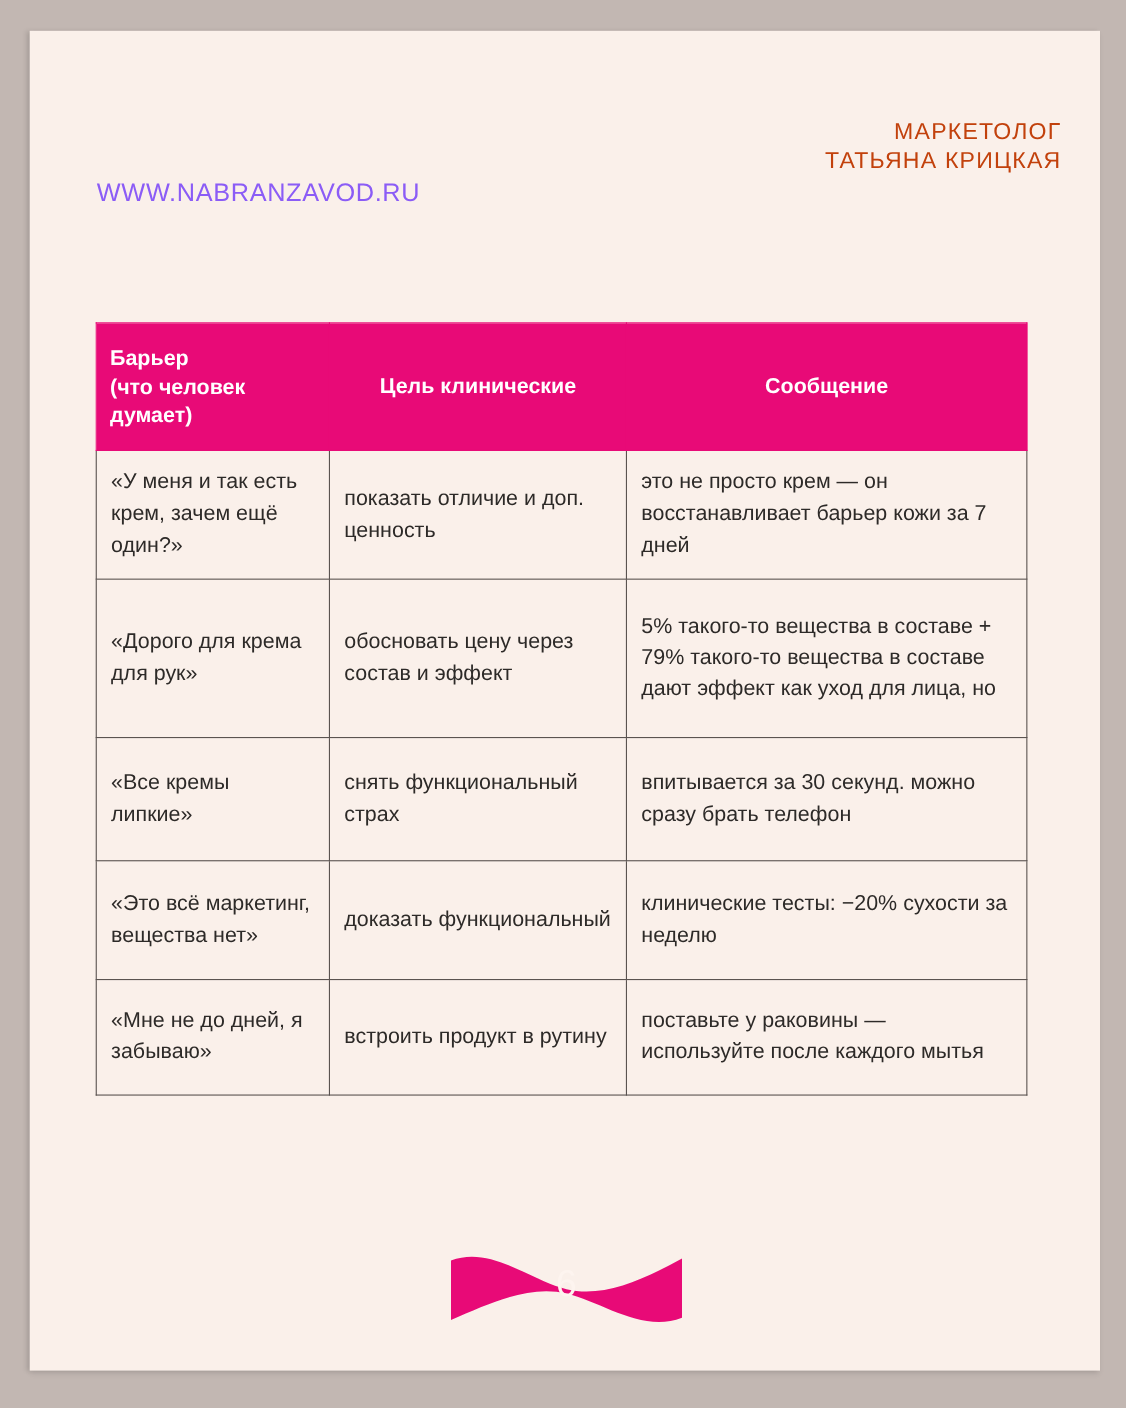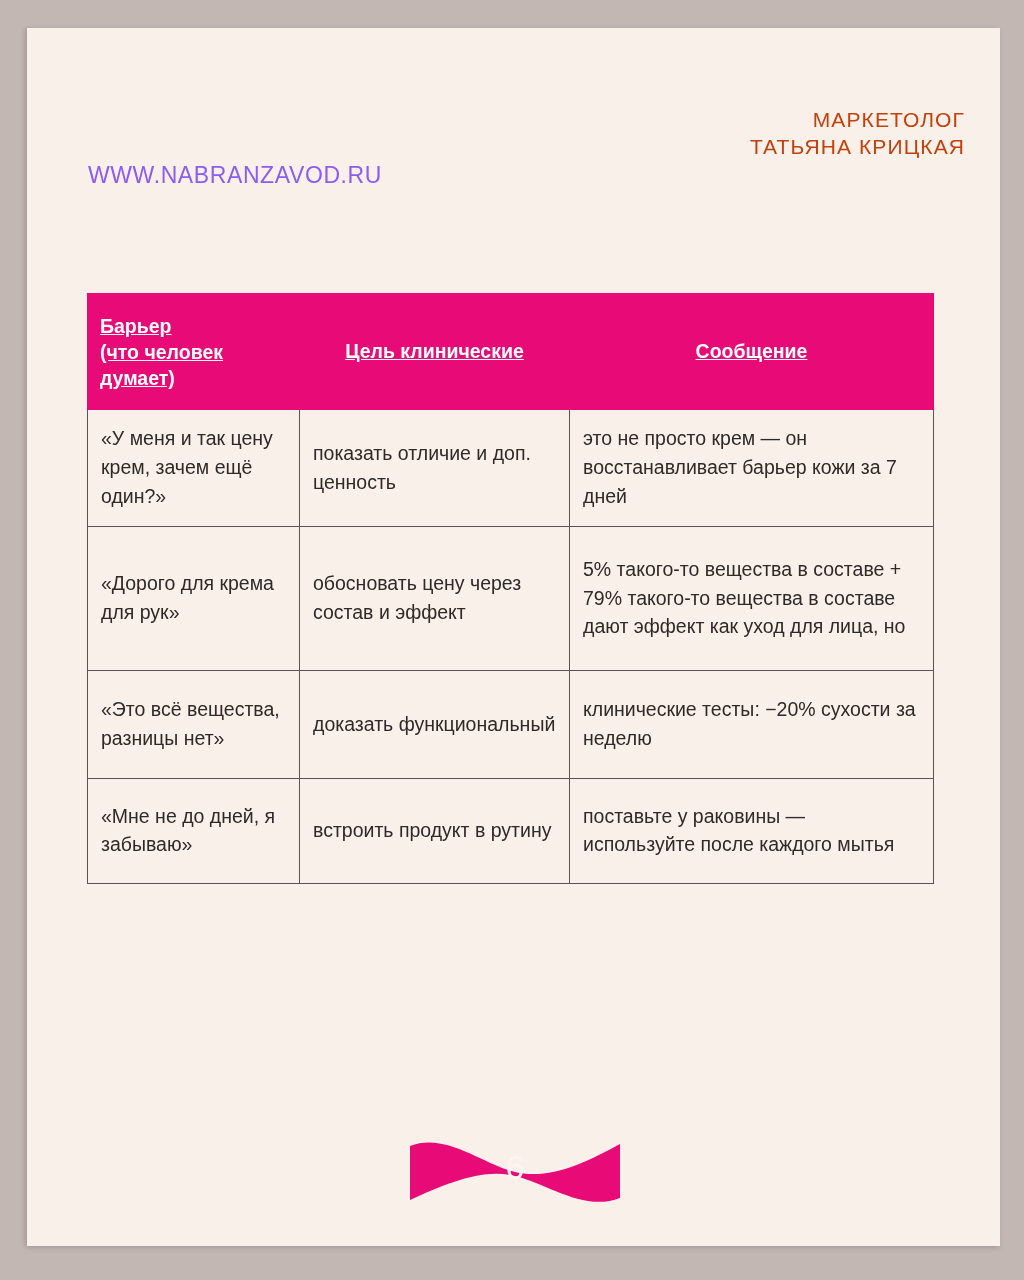--- a/index.html
+++ b/index.html
@@ -72,21 +72,20 @@
     background: #e80a77;
     color: #ffffff;
     font-size: 19.5px;
     font-weight: bold;
     line-height: 1.34;
     padding: 16px 12px 18px 12px;
     border: 1px solid #e80a77;
     vertical-align: middle;
     height: 78px;
     box-sizing: border-box;
-    text-decoration: underline;
   }
   .barrier-table th.th-barrier {
     text-align: left;
     vertical-align: top;
     padding-top: 19px;
   }
   .barrier-table th.th-goal,
   .barrier-table th.th-message {
     text-align: center;
   }
@@ -155,31 +154,36 @@
           <span>Барьер</span><br>
           <span>(что человек</span><br>
           <span>думает)</span>
         </th>
         <th class="th-goal">Цель клинические</th>
         <th class="th-message">Сообщение</th>
       </tr>
     </thead>
     <tbody>
       <tr class="r1">
-        <td>«У меня и так цену крем, зачем ещё один?»</td>
+        <td>«У меня и так есть крем, зачем ещё один?»</td>
         <td>показать отличие и доп. ценность</td>
         <td>это не просто крем — он восстанавливает барьер кожи за 7 дней</td>
       </tr>
       <tr class="r2">
         <td>«Дорого для крема для рук»</td>
         <td>обосновать цену через состав и эффект</td>
         <td>5% такого-то вещества в составе + 79% такого-то вещества в составе дают эффект как уход для лица, но</td>
       </tr>
+      <tr class="r3">
+        <td>«Все кремы липкие»</td>
+        <td>снять функциональный страх</td>
+        <td>впитывается за 30 секунд. можно сразу брать телефон</td>
+      </tr>
       <tr class="r4">
-        <td>«Это всё вещества, разницы нет»</td>
+        <td>«Это всё маркетинг, вещества нет»</td>
         <td>доказать функциональный</td>
         <td>клинические тесты: −20% сухости за неделю</td>
       </tr>
       <tr class="r5">
         <td>«Мне не до дней, я забываю»</td>
         <td>встроить продукт в рутину</td>
         <td>поставьте у раковины — используйте после каждого мытья</td>
       </tr>
     </tbody>
   </table>

